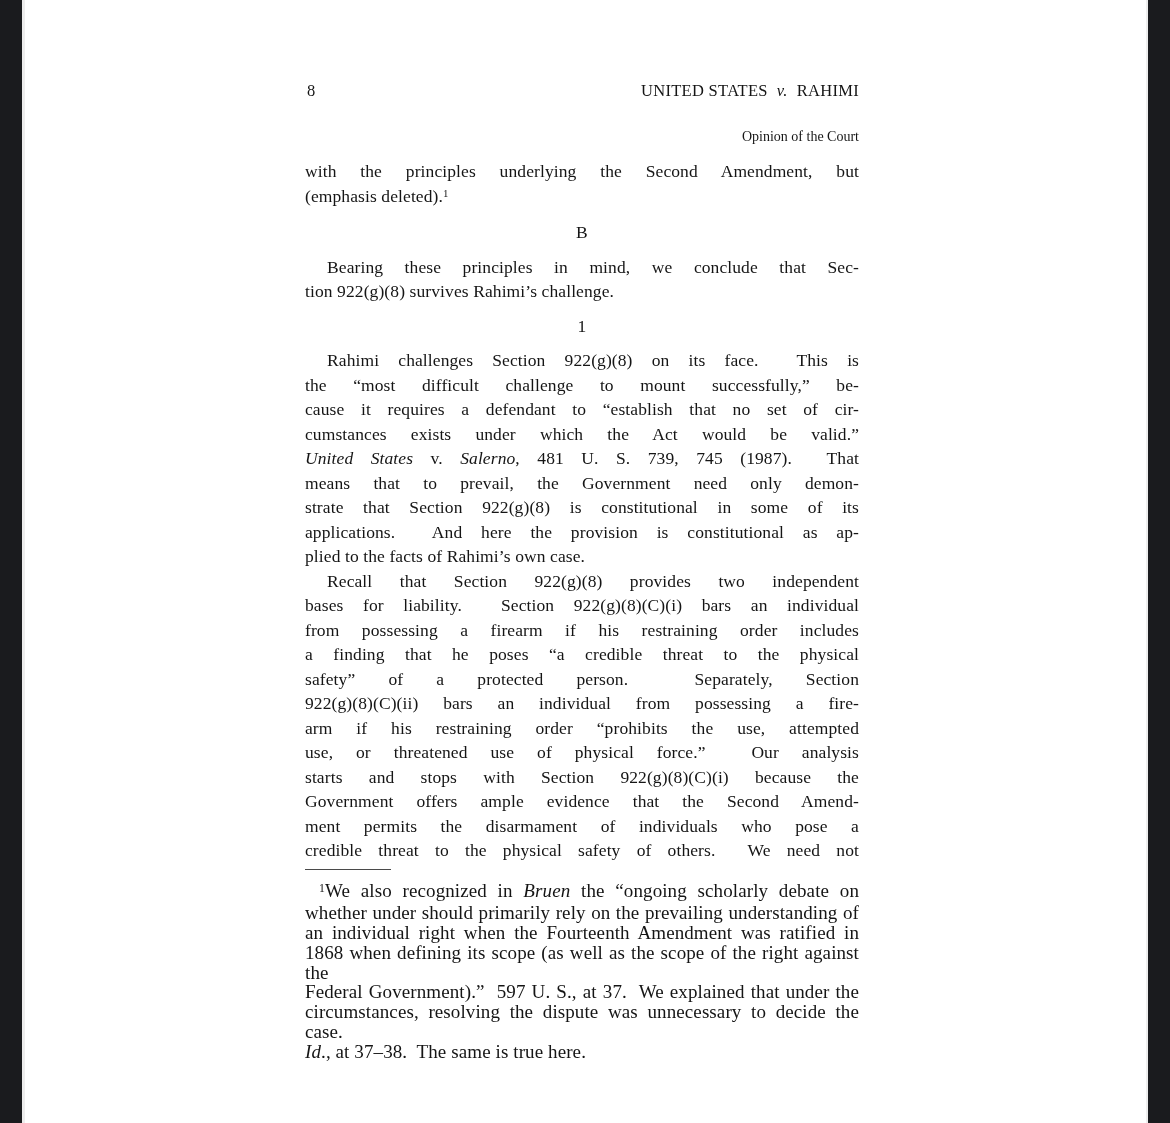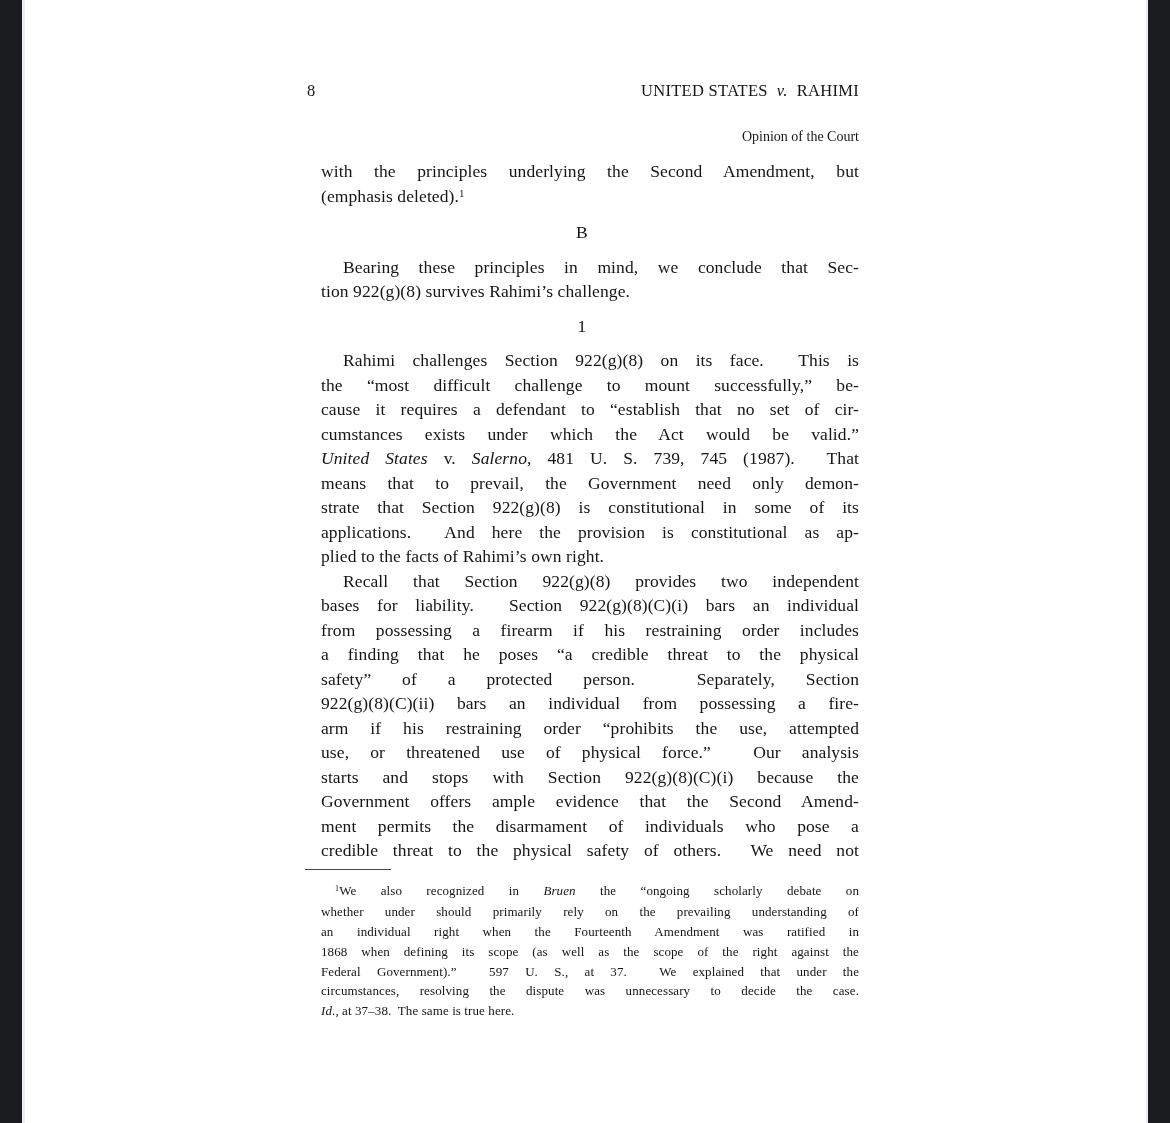--- a/index.html
+++ b/index.html
@@ -43,36 +43,36 @@
     text-align: right;
     font-size: 14px;
     line-height: 17px;
   }
   #body-blocks {
     margin-top: 14px;
     font-size: 17.5px;
     line-height: 24.5px;
     letter-spacing: 0.1px;
   }
-  .tline { text-align: justify; text-align-last: justify; margin-left: 16px; }
+  .tline { text-align: justify; text-align-last: justify; }
   .tline.last { text-align-last: left; }
   .tline.ind { text-indent: 22px; }
   .sec-heading { text-align: center; margin: 10px 0; }
   .it { font-style: italic; }
   .sup {
     font-size: 62%;
     position: relative;
     top: -0.42em;
   }
   .fn-rule {
     margin: 6px 0 11px 0;
     width: 86px;
     border-top: 1px solid #4a4a4a;
   }
-  #footnote { font-size: 13px; line-height: 19.8px; letter-spacing: 0.1px; }
+  #footnote { font-size: 19px; line-height: 19.8px; letter-spacing: 0.1px; }
   #footnote .tline.ind { text-indent: 14px; }
 </style>
 </head>
 <body>
 
 <div class="frame-bar left"></div>
 <div class="frame-bar right"></div>
 
 <div class="page">
   <div class="content">
@@ -101,21 +101,21 @@
         <div class="sec-heading">1</div>
         <div class="para">
           <div class="tline ind"><span>Rahimi challenges Section 922(g)(8) on its face.&nbsp; This is</span></div>
           <div class="tline"><span>the “most difficult challenge to mount successfully,” be-</span></div>
           <div class="tline"><span>cause it requires a defendant to “establish that no set of cir-</span></div>
           <div class="tline"><span>cumstances exists under which the Act would be valid.”</span></div>
           <div class="tline"><span class="it">United States</span><span> v. </span><span class="it">Salerno</span><span>, 481 U. S. 739, 745 (1987).&nbsp; That</span></div>
           <div class="tline"><span>means that to prevail, the Government need only demon-</span></div>
           <div class="tline"><span>strate that Section 922(g)(8) is constitutional in some of its</span></div>
           <div class="tline"><span>applications.&nbsp; And here the provision is constitutional as ap-</span></div>
-          <div class="tline last"><span>plied to the facts of Rahimi’s own right.</span></div>
+          <div class="tline last"><span>plied to the facts of Rahimi’s own case.</span></div>
         </div>
         <div class="para">
           <div class="tline ind"><span>Recall that Section 922(g)(8) provides two independent</span></div>
           <div class="tline"><span>bases for liability.&nbsp; Section 922(g)(8)(C)(i) bars an individual</span></div>
           <div class="tline"><span>from possessing a firearm if his restraining order includes</span></div>
           <div class="tline"><span>a finding that he poses “a credible threat to the physical</span></div>
           <div class="tline"><span>safety” of a protected person.&nbsp; Separately, Section</span></div>
           <div class="tline"><span>922(g)(8)(C)(ii) bars an individual from possessing a fire-</span></div>
           <div class="tline"><span>arm if his restraining order “prohibits the use, attempted</span></div>
           <div class="tline"><span>use, or threatened use of physical force.”&nbsp; Our analysis</span></div>

